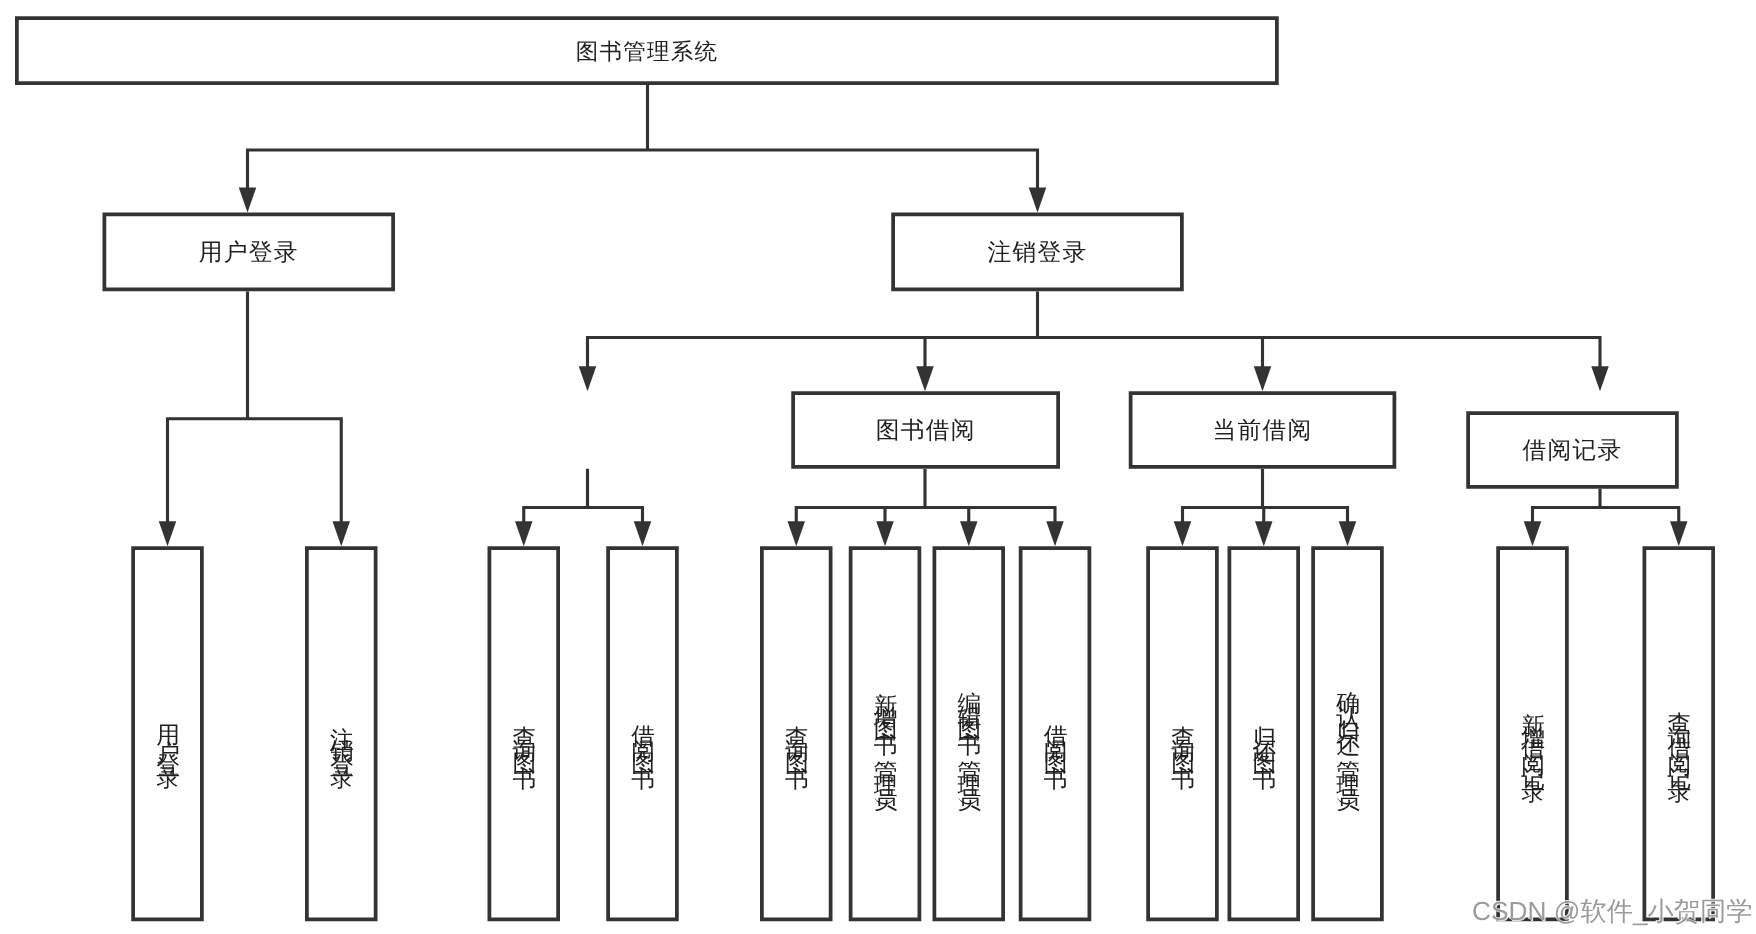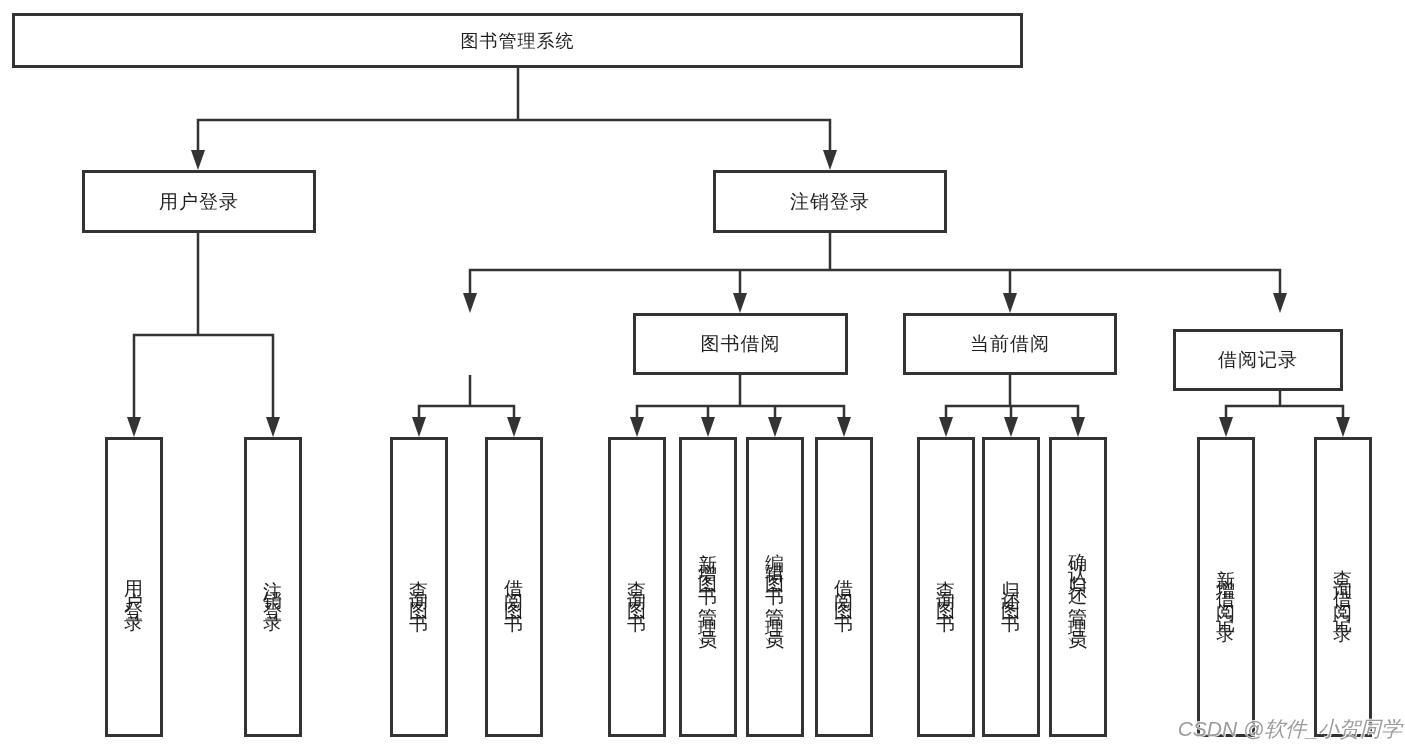--- a/index.html
+++ b/index.html
@@ -43,21 +43,20 @@
     white-space: nowrap;
   }
   .watermark {
     position: absolute;
     right: 3px;
     bottom: 4px;
     font-size: 21px;
     color: #9b9b9b;
     text-shadow: 1px 1px 0 rgba(255,255,255,0.85), -1px -1px 0 rgba(255,255,255,0.85);
     white-space: nowrap;
-    font-style: italic;
   }
 </style>
 </head>
 <body>
 
 <div class="canvas">
 
   <svg class="connectors" viewBox="0 0 1405 747" xmlns="http://www.w3.org/2000/svg">
     <g stroke="#333333" stroke-width="2.5" fill="none">
 

